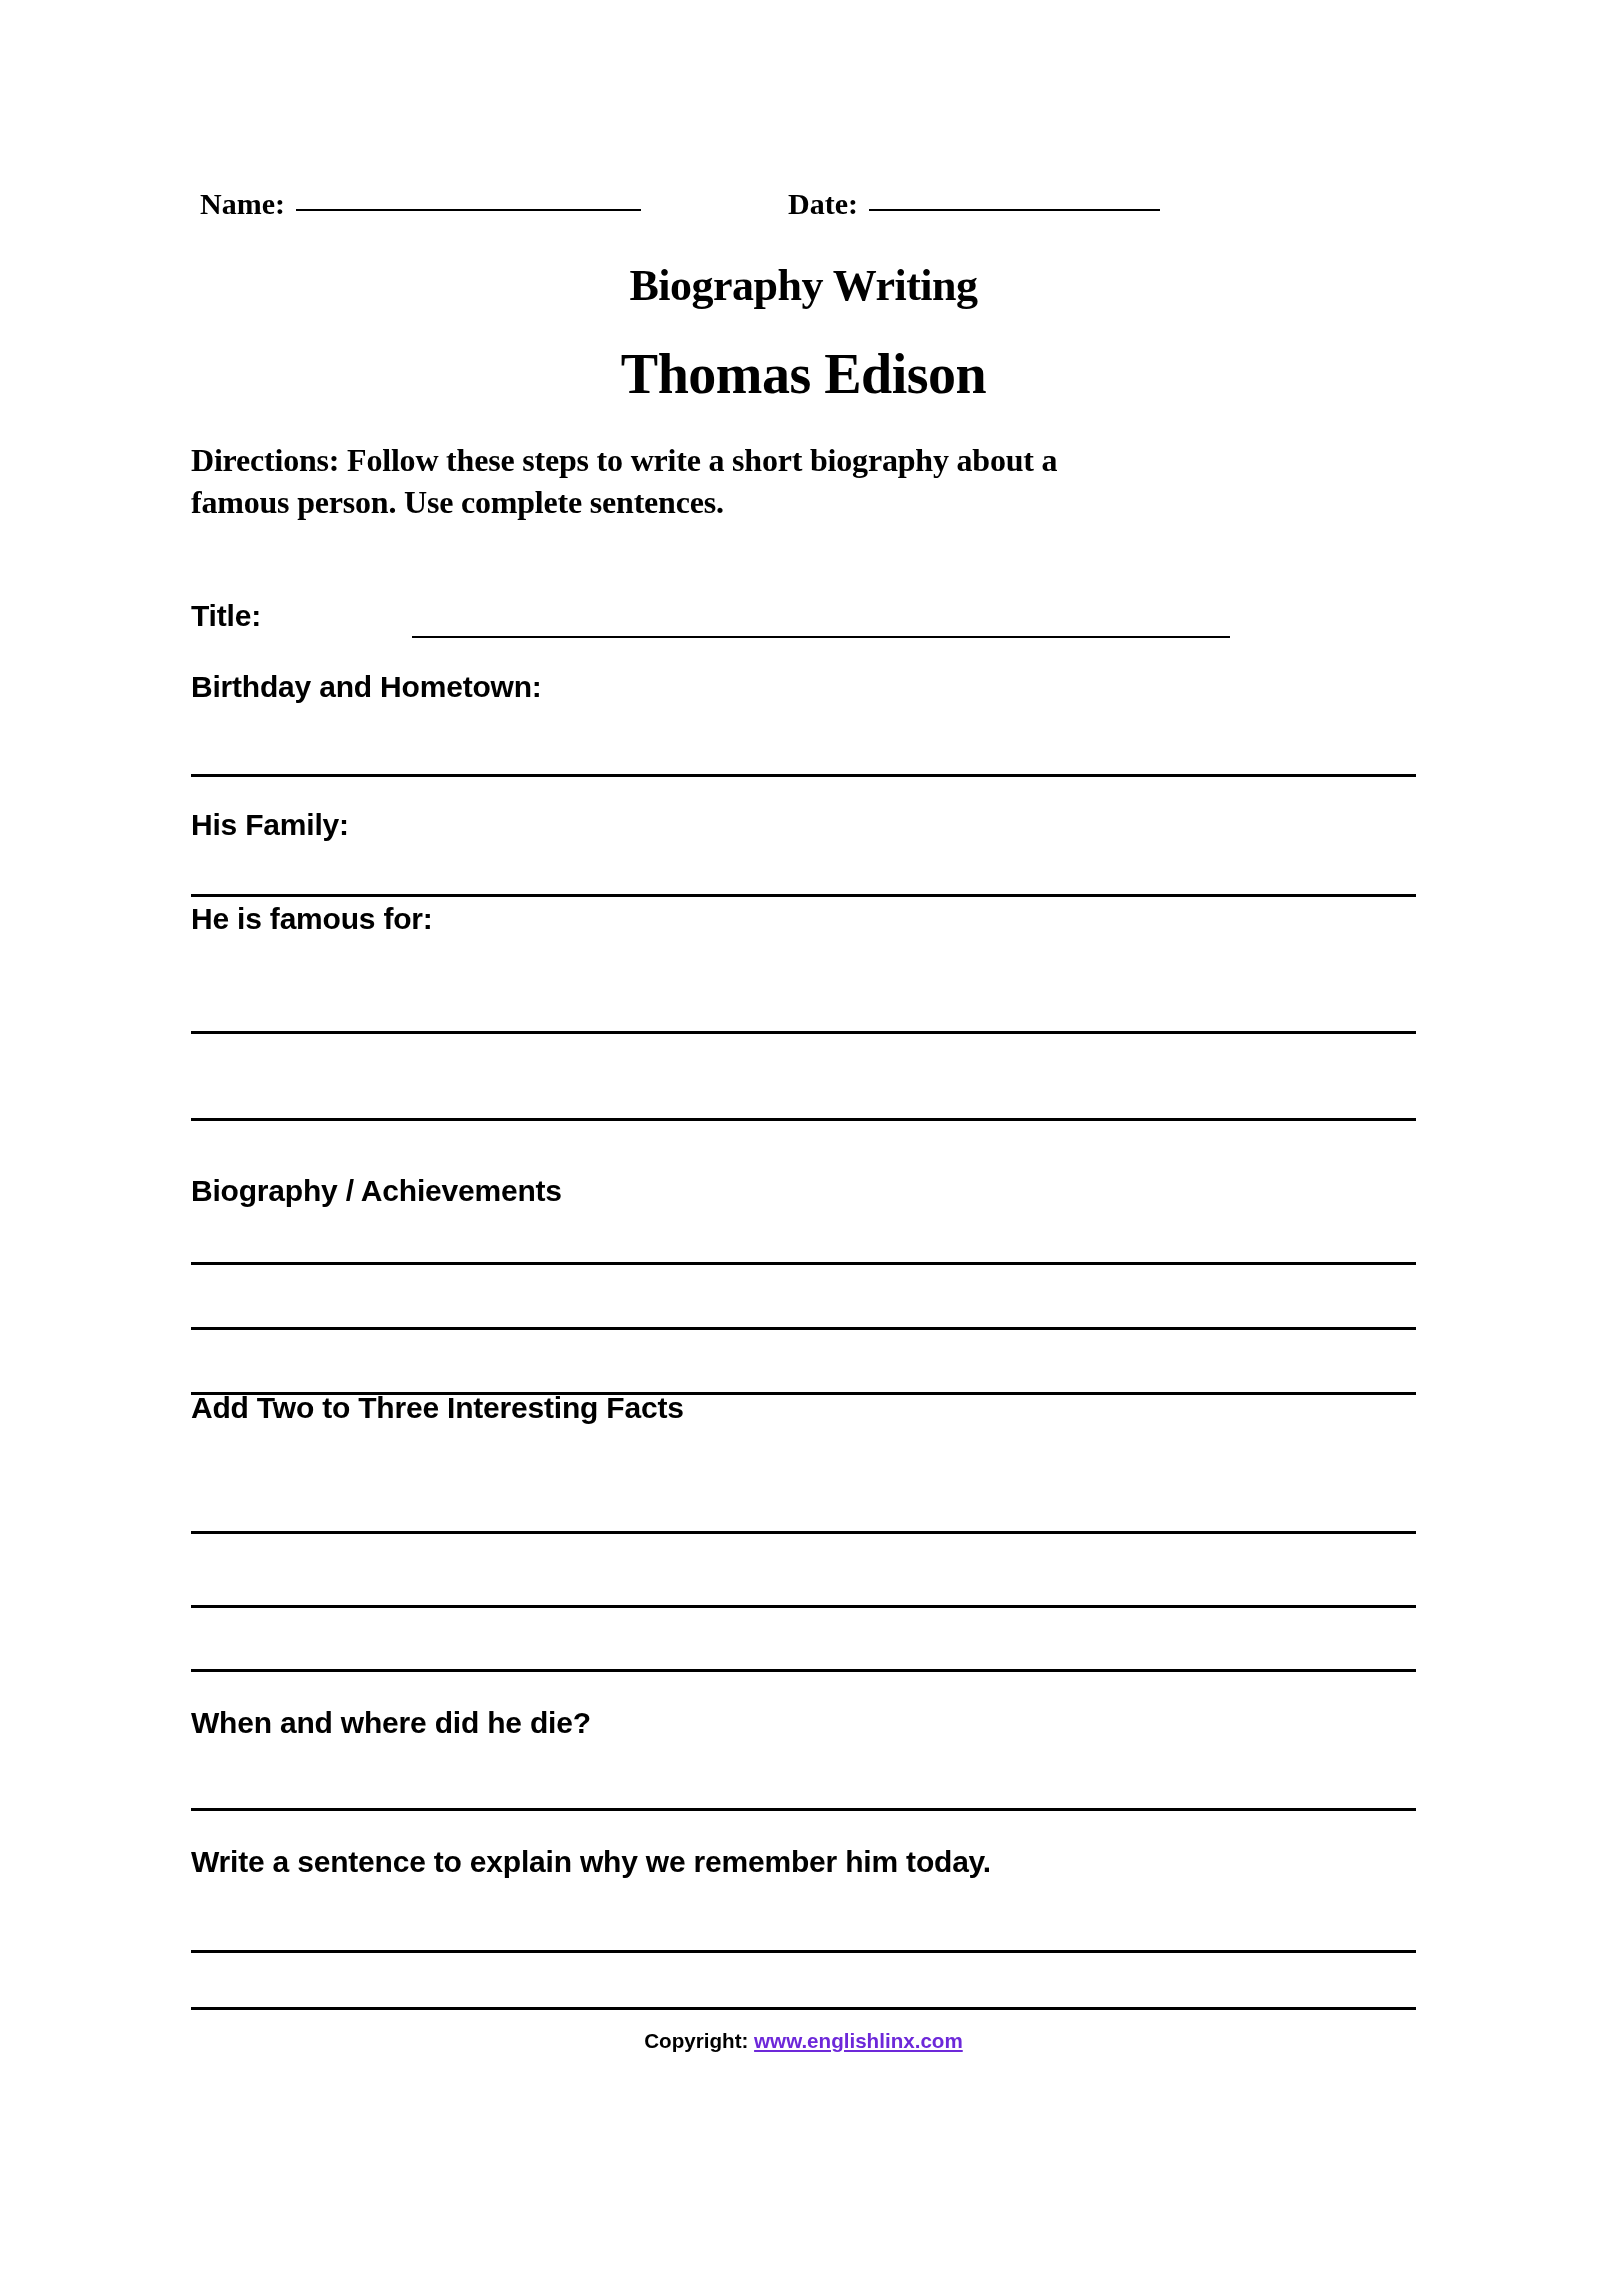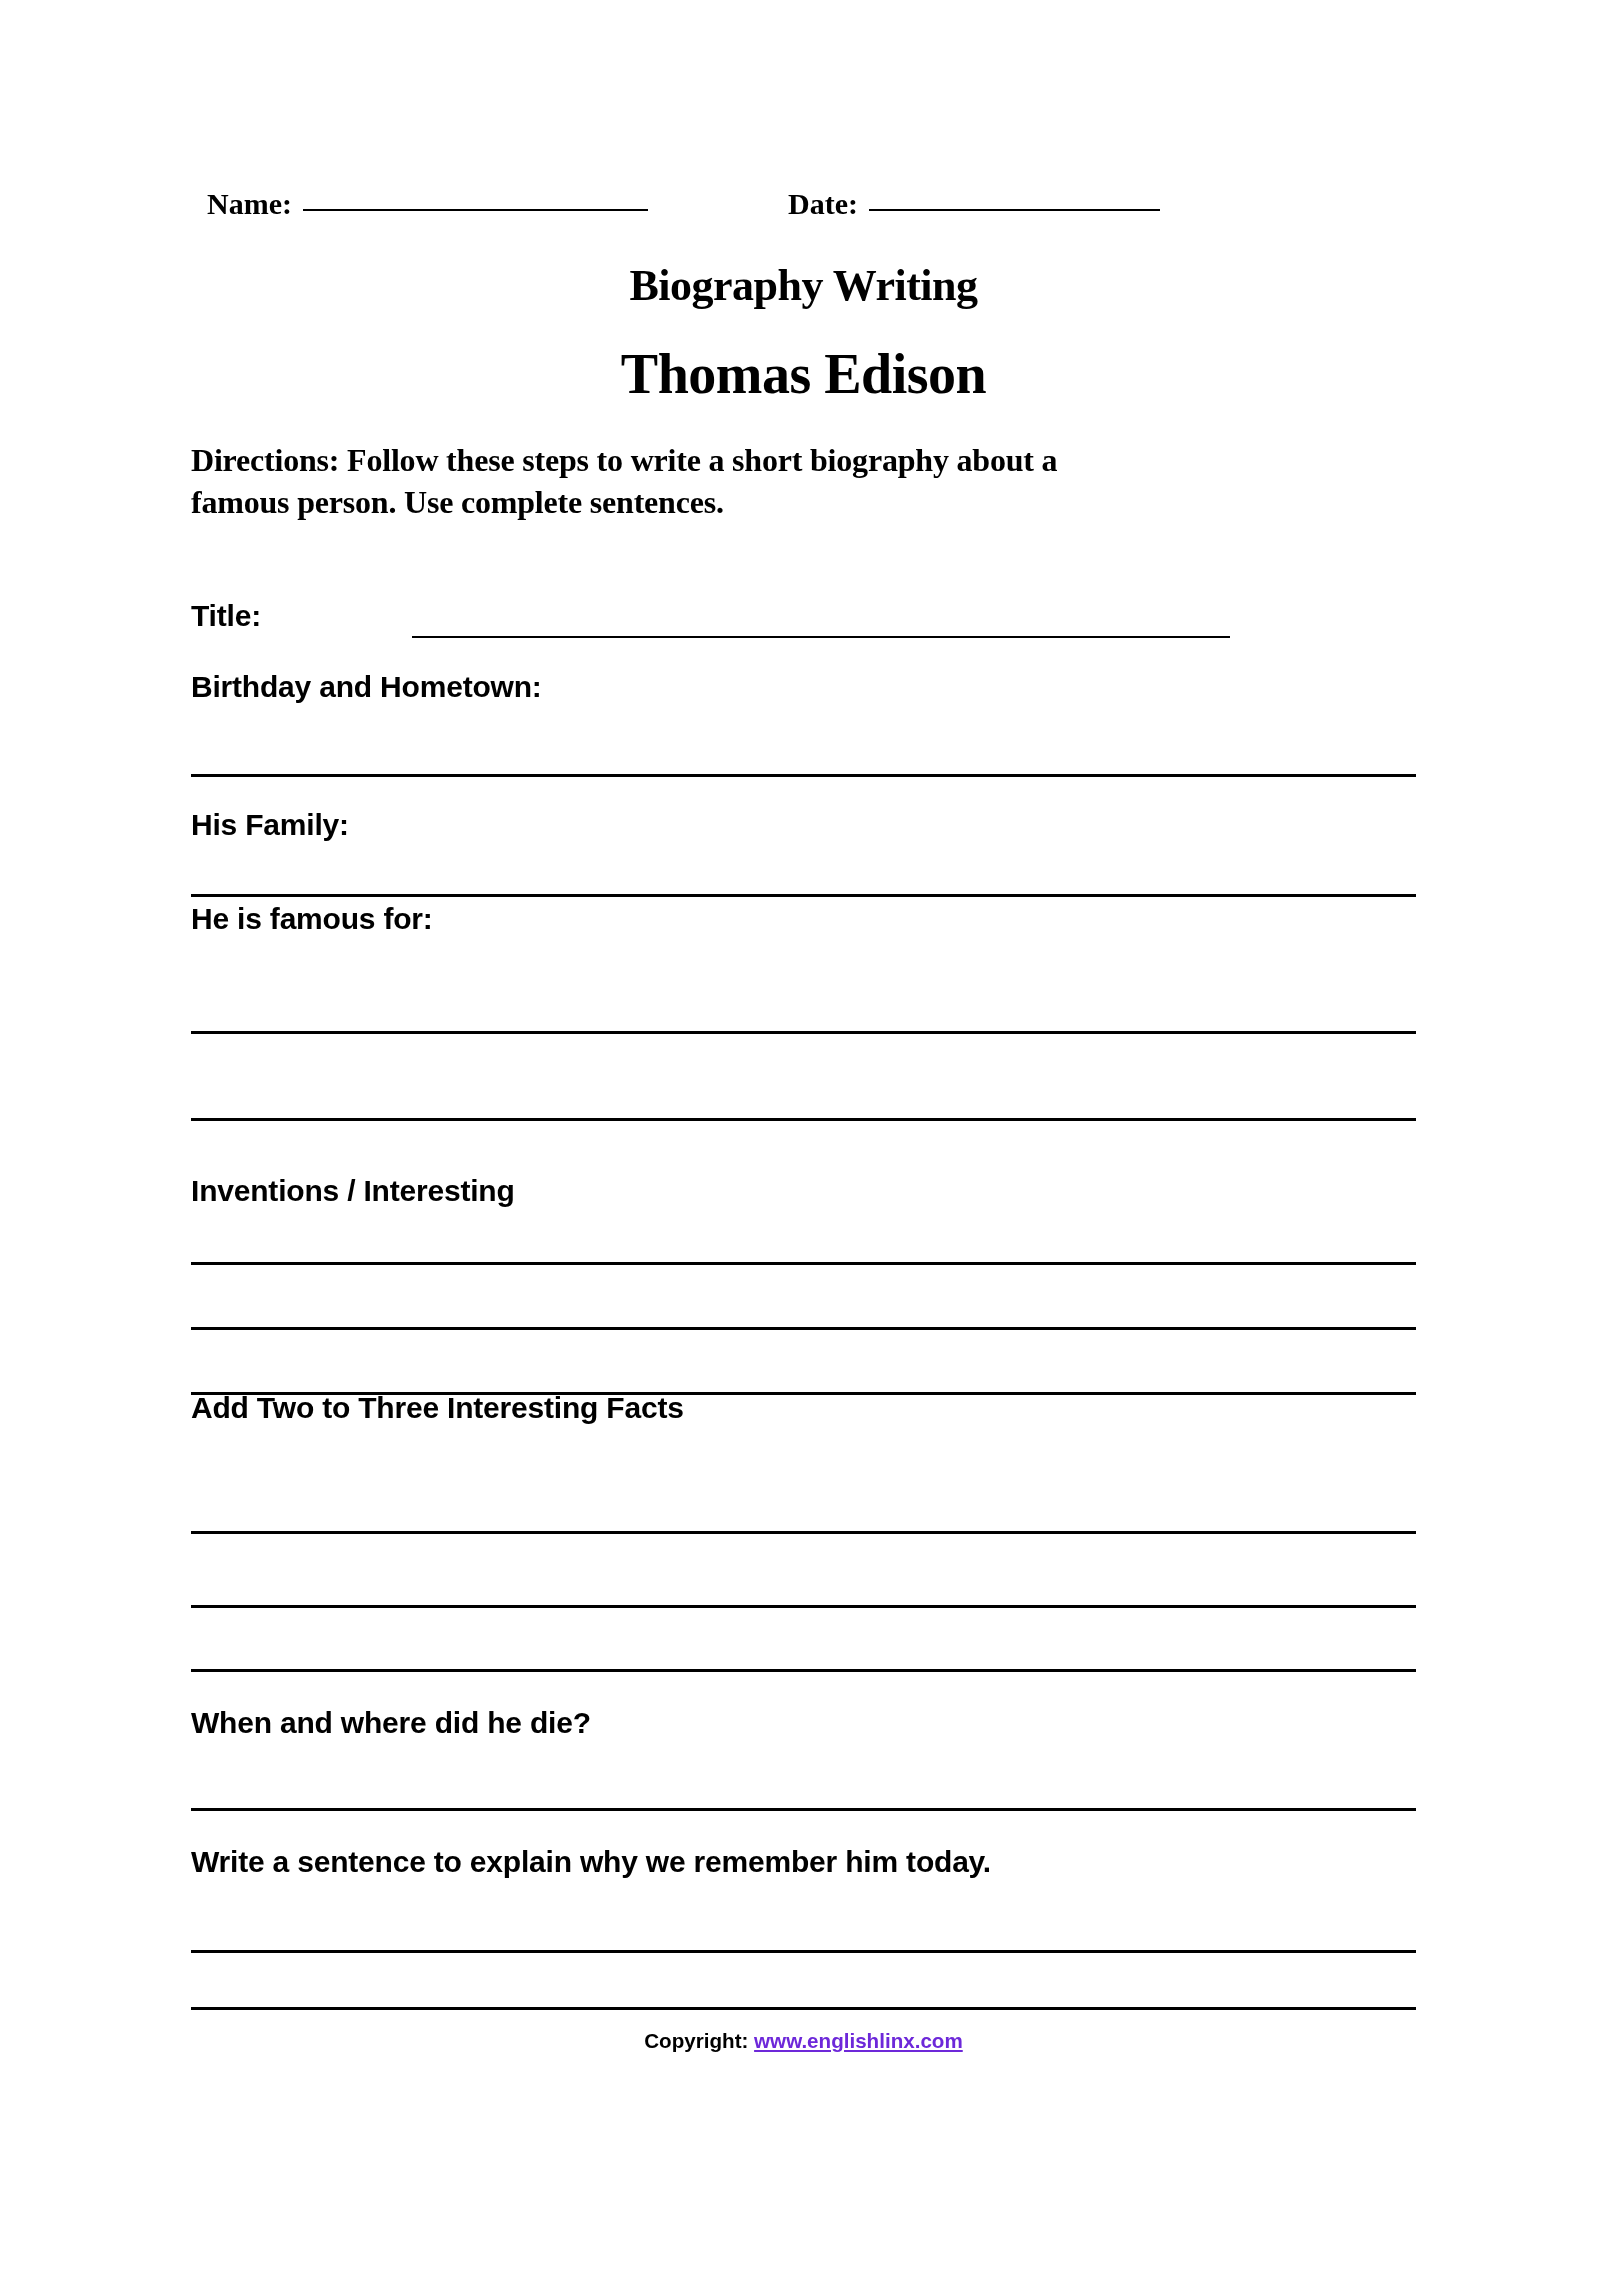--- a/index.html
+++ b/index.html
@@ -31,21 +31,21 @@
     top: 189px;
     width: 1225px;
     height: 45px;
   }
   .field {
     position: absolute;
     display: flex;
     align-items: baseline;
     white-space: nowrap;
   }
-  .field-name { left: 16px; top: 0px; }
+  .field-name { left: 9px; top: 0px; }
   .field-date { left: 556px; top: 0px; margin-left: 41px; }
   .field-label {
     font-family: "Liberation Serif", serif;
     font-weight: bold;
     font-size: 30px;
     letter-spacing: 0px;
     line-height: 1;
   }
   .field-rule {
     display: inline-block;
@@ -178,21 +178,21 @@
     <div class="sec-label" style="top:672px;">Birthday and Hometown:</div>
     <div class="answer-rule rule-full" style="top:774px;"></div>
 
     <div class="sec-label" style="top:810px;">His Family:</div>
     <div class="answer-rule rule-full" style="top:894px;"></div>
 
     <div class="sec-label" style="top:904px;">He is famous for:</div>
     <div class="answer-rule rule-full" style="top:1031px;"></div>
     <div class="answer-rule rule-full" style="top:1118px;"></div>
 
-    <div class="sec-label" style="top:1176px;">Inventions / Interesting</div>
+    <div class="sec-label" style="top:1176px;">Biography / Achievements</div>
     <div class="answer-rule rule-full" style="top:1262px;"></div>
     <div class="answer-rule rule-full" style="top:1327px;"></div>
     <div class="answer-rule rule-full" style="top:1392px;"></div>
 
     <div class="sec-label" style="top:1393px;">Add Two to Three Interesting Facts</div>
     <div class="answer-rule rule-full" style="top:1531px;"></div>
     <div class="answer-rule rule-full" style="top:1605px;"></div>
     <div class="answer-rule rule-full" style="top:1669px;"></div>
 
     <div class="sec-label" style="top:1708px;">When and where did he die?</div>

